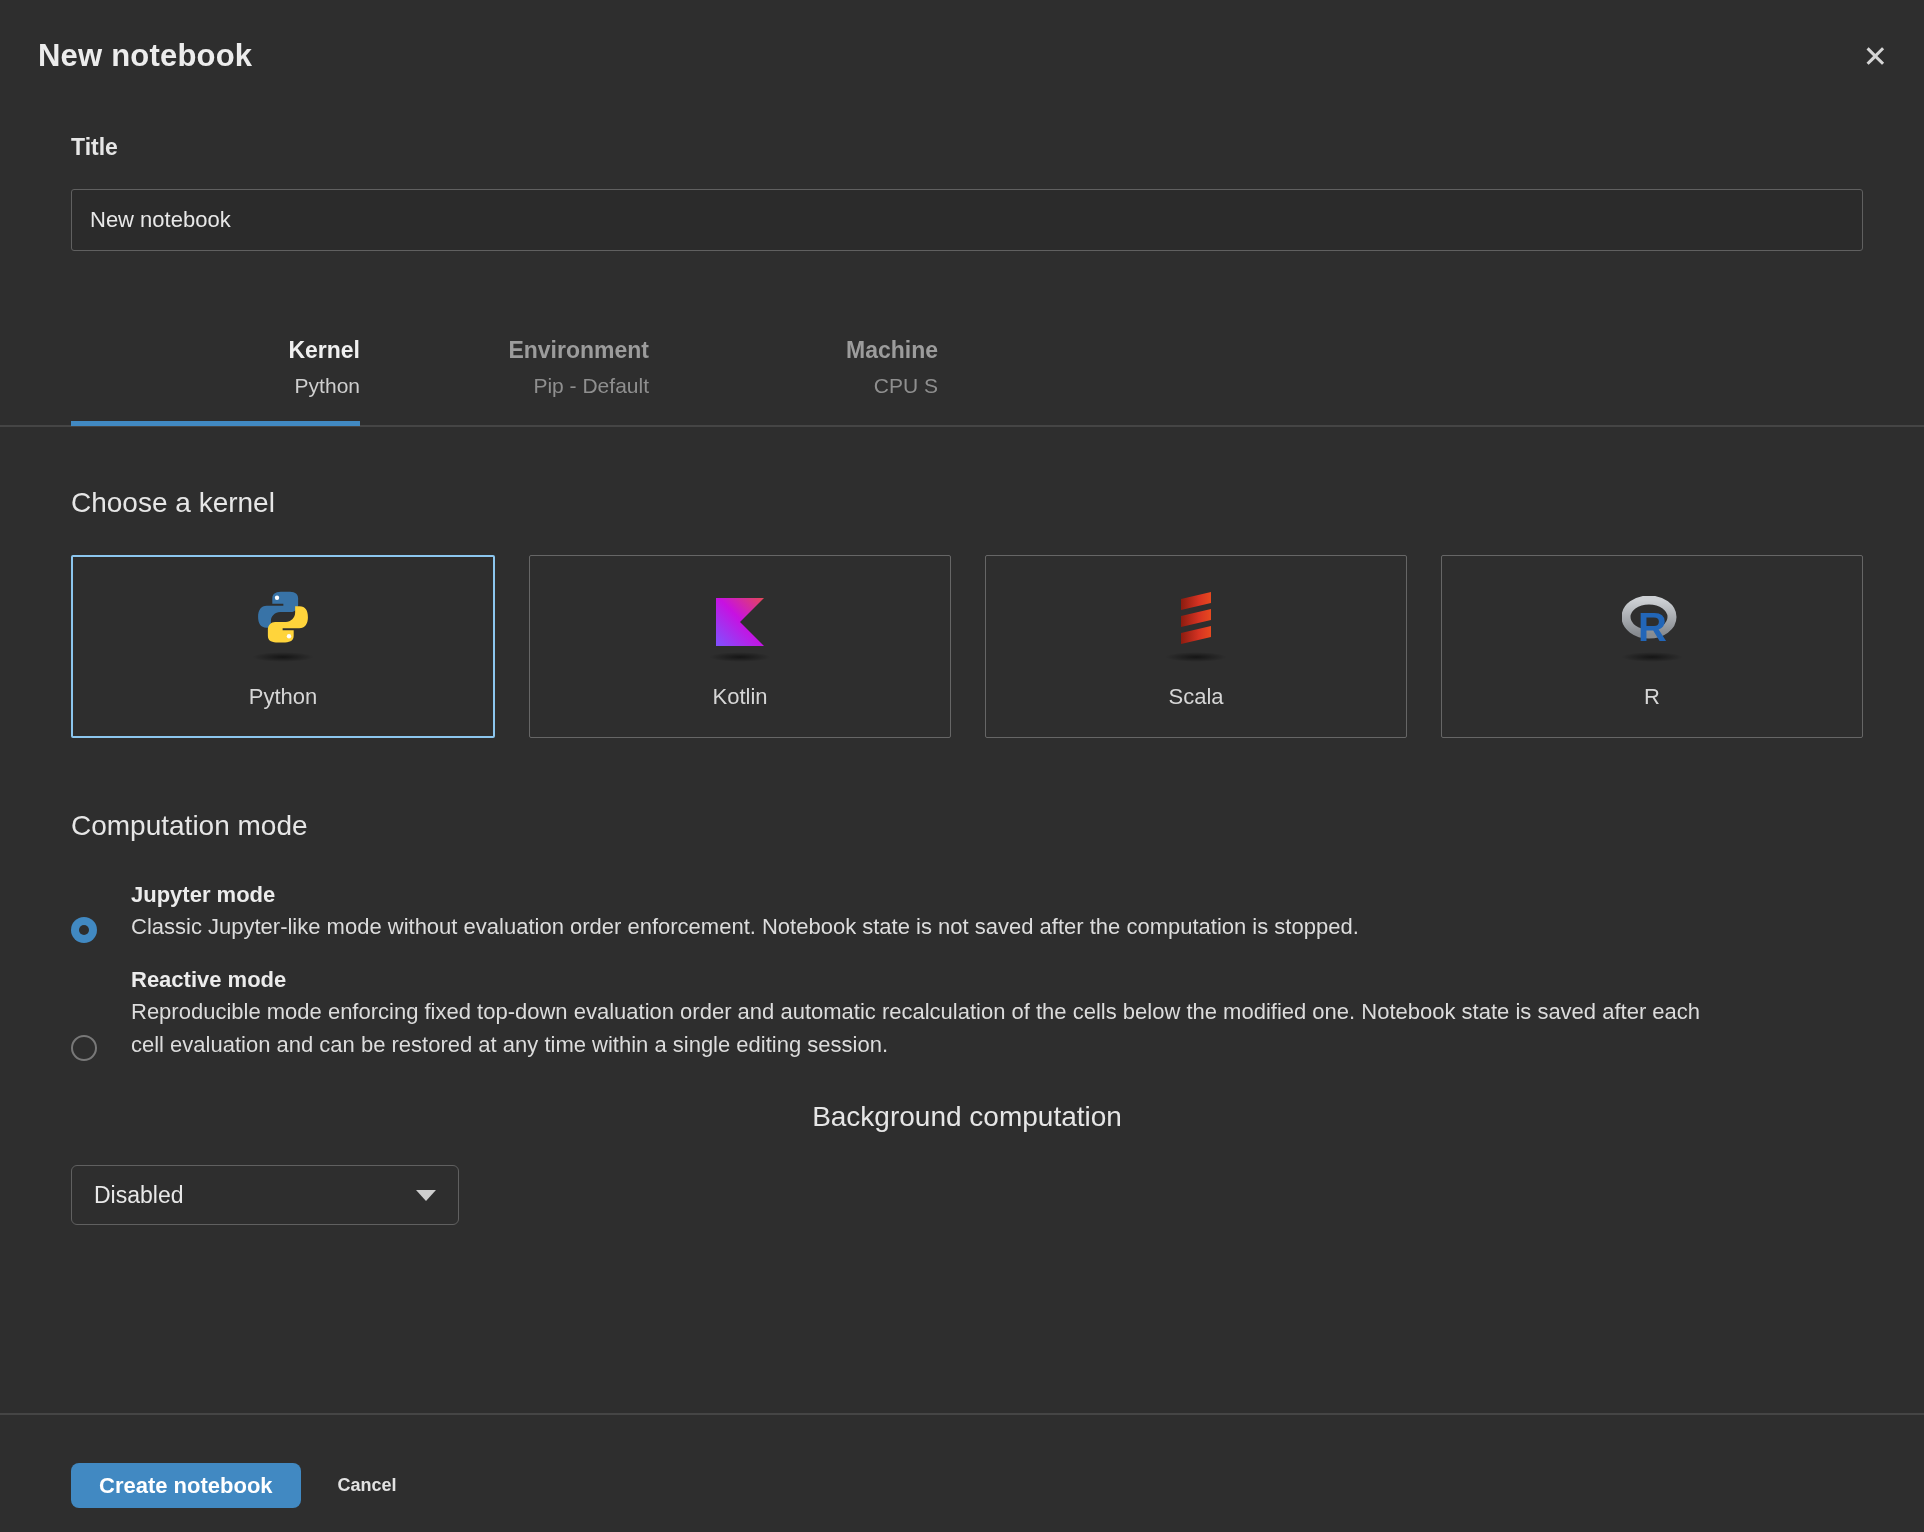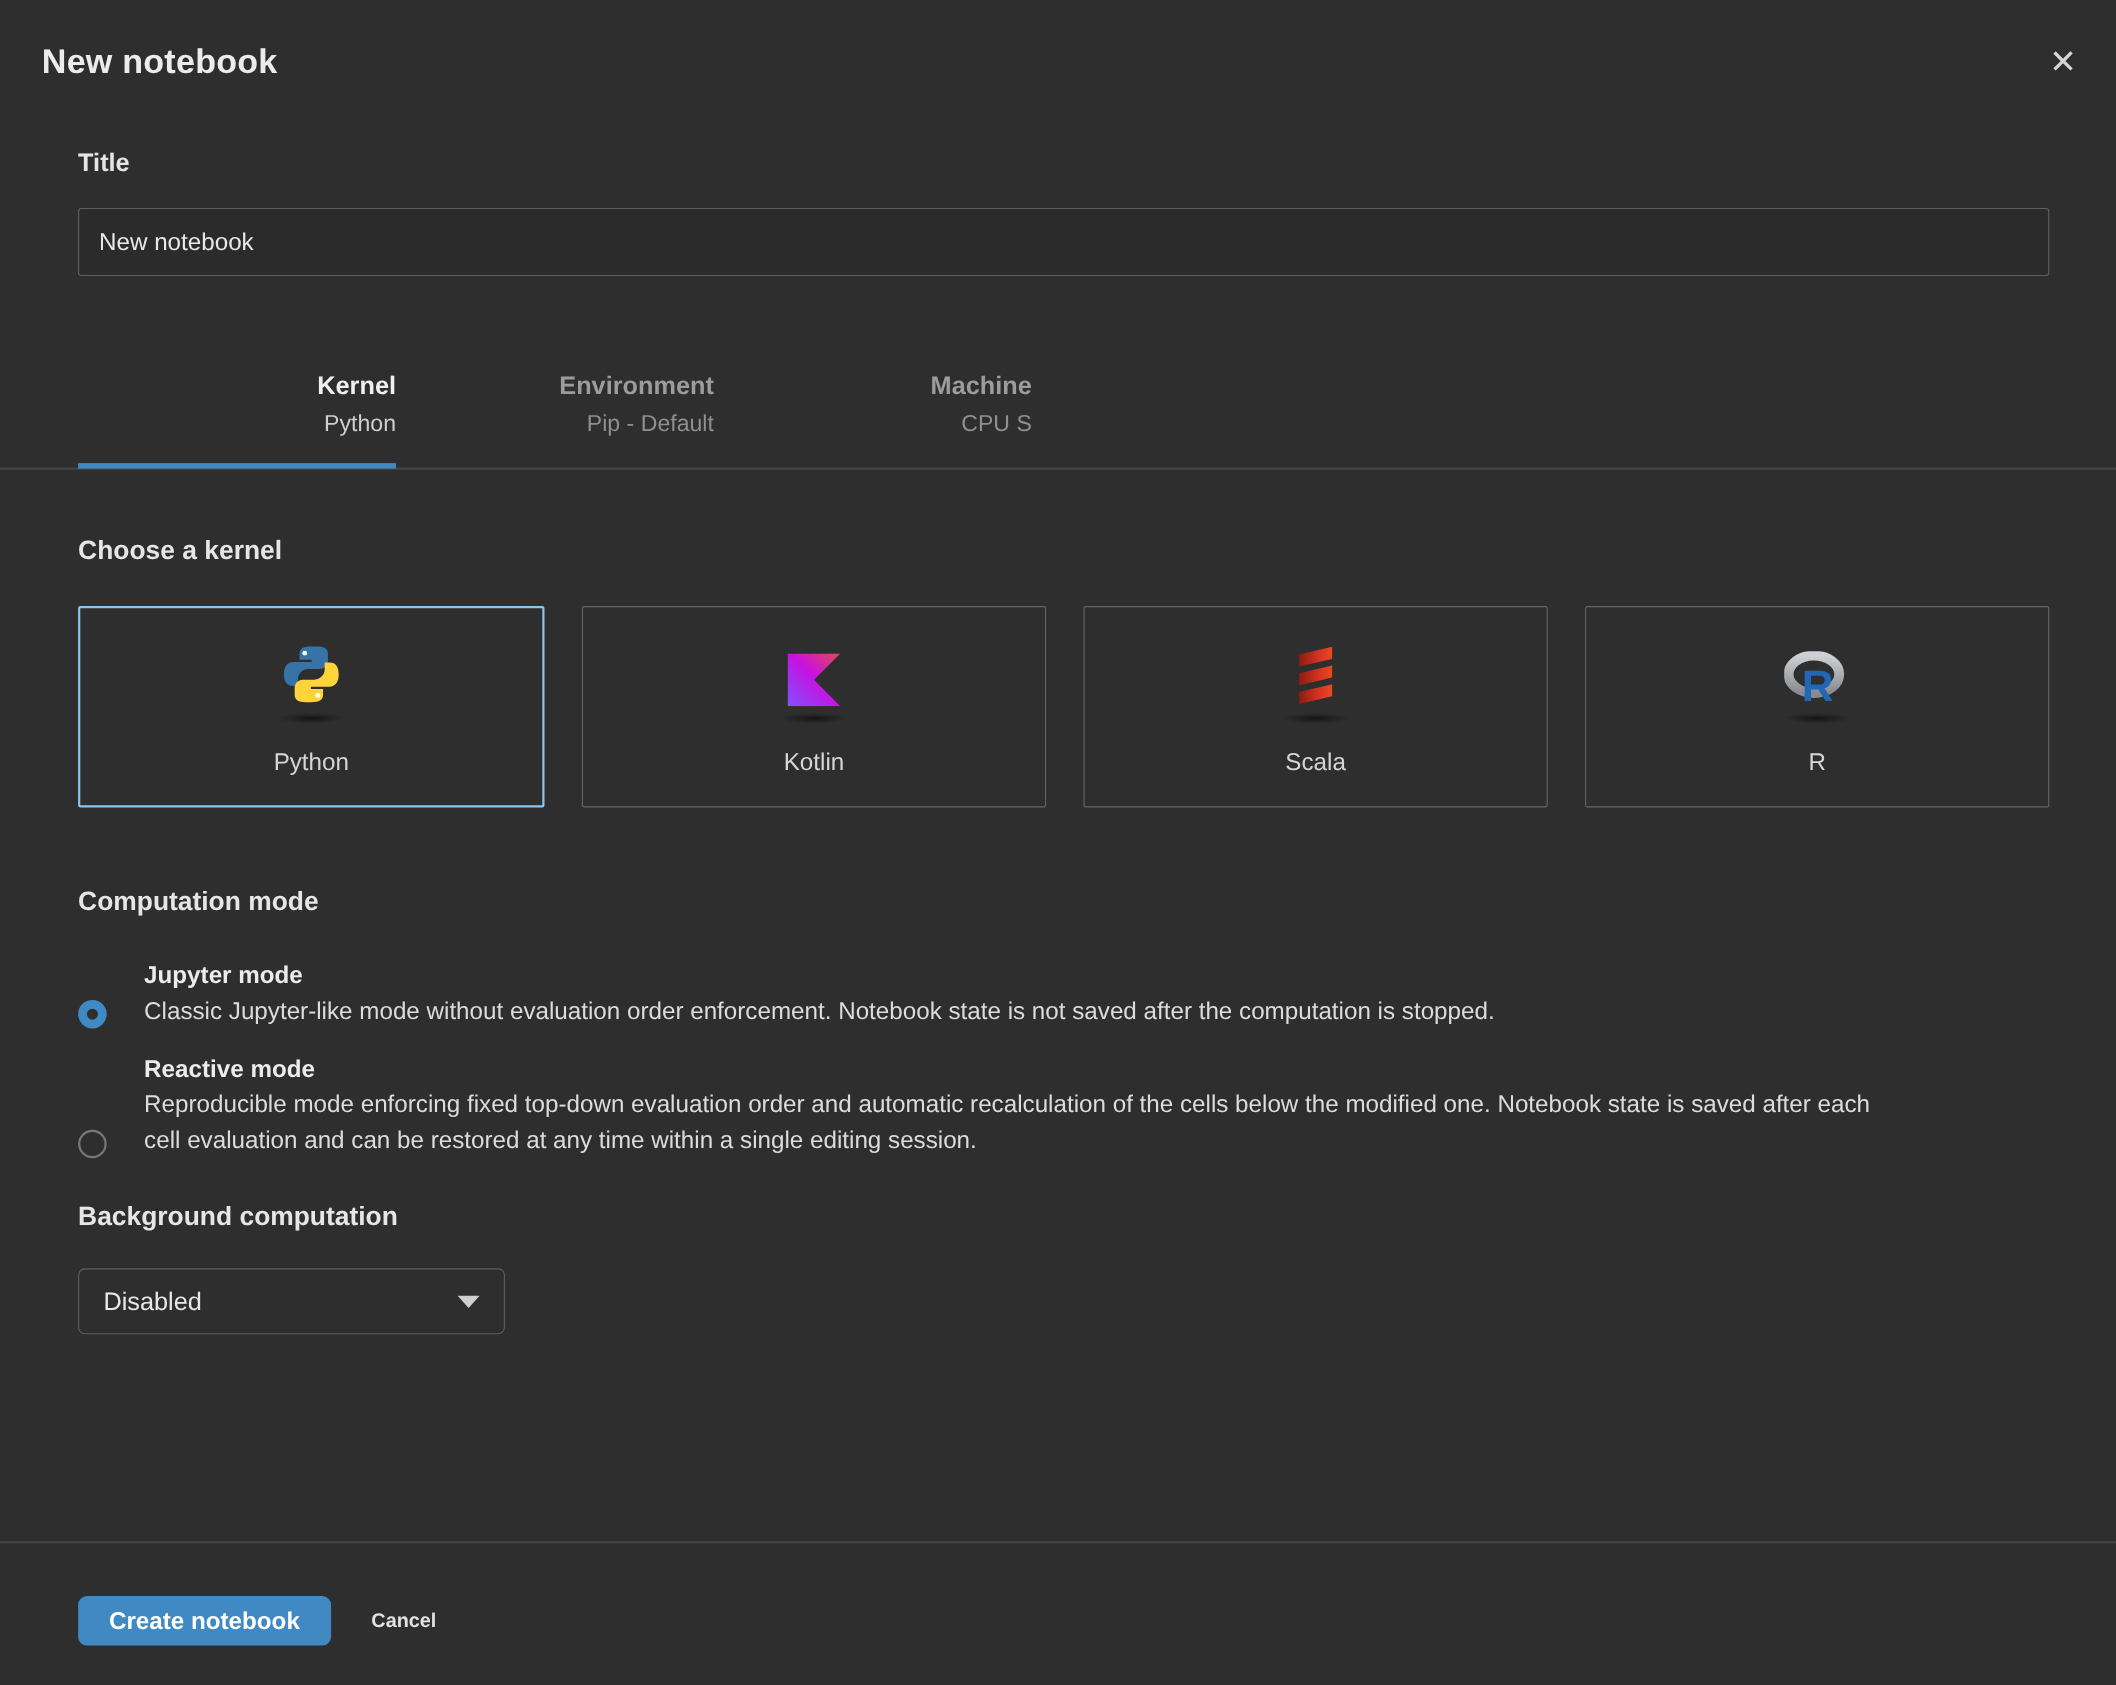--- a/index.html
+++ b/index.html
@@ -32,21 +32,21 @@
   .tab { width:289px; text-align:right; padding:0 0 26px 0; cursor:pointer; position:relative; }
   .tab-label { font-size:23px; font-weight:bold; color:#9c9c9c; line-height:30px; }
   .tab-sub { font-size:21px; color:#8f8f8f; margin-top:8px; line-height:26px; }
   .tab.active .tab-label { color:#f0f0f0; }
   .tab.active .tab-sub { color:#cfcfcf; }
   .tab.active::after {
     content:""; position:absolute; left:0; right:0; bottom:-1px; height:5px;
     background:#4189c2; z-index:2;
   }
   .rule { height:2px; background:#454545; margin:0 -61px 0 -71px; }
-  .section-heading { font-size:24px; font-weight:bold; color:#e6e6e6; }
+  .section-heading { font-size:28px; font-weight:normal; color:#e6e6e6; }
   .kernel-heading { margin-top:60px; }
   .cards { display:flex; gap:34px; margin-top:36px; }
   .card {
     flex:1; height:183px; border:1px solid #666; border-radius:2px;
     display:flex; flex-direction:column; align-items:center; justify-content:center;
     cursor:pointer; background:transparent;
   }
   .card.selected { border:2px solid #8cc6ee; }
   .kicon { height:62px; display:flex; align-items:flex-end; justify-content:center; }
   .icon-shadow {
@@ -58,21 +58,21 @@
   .options { margin-top:38px; display:flex; flex-direction:column; gap:22px; }
   .option { display:flex; align-items:flex-end; gap:34px; cursor:pointer; }
   .radio { width:26px; height:26px; border-radius:50%; border:2px solid #787878; flex:0 0 auto; }
   .radio.checked { border:none; background:#4189c2; position:relative; }
   .radio.checked::after {
     content:""; position:absolute; left:8px; top:8px; right:8px; bottom:8px;
     border-radius:50%; background:#2e2e2e;
   }
   .option-title { font-size:22px; font-weight:bold; color:#ececec; line-height:30px; }
   .option-desc { font-size:22px; color:#dcdcdc; line-height:33px; max-width:1600px; }
-  .bg-heading { margin-top:40px; }
+  .bg-heading { margin-top:40px;text-align:center; }
   .dropdown {
     margin-top:32px; width:388px; height:60px;
     border:1px solid #606060; border-radius:6px;
     display:flex; align-items:center; justify-content:space-between;
     padding:0 22px; font-size:23px; color:#e8e8e8; cursor:pointer;
   }
   .caret {
     width:0; height:0;
     border-left:10px solid transparent; border-right:10px solid transparent;
     border-top:11px solid #cfcfcf;

